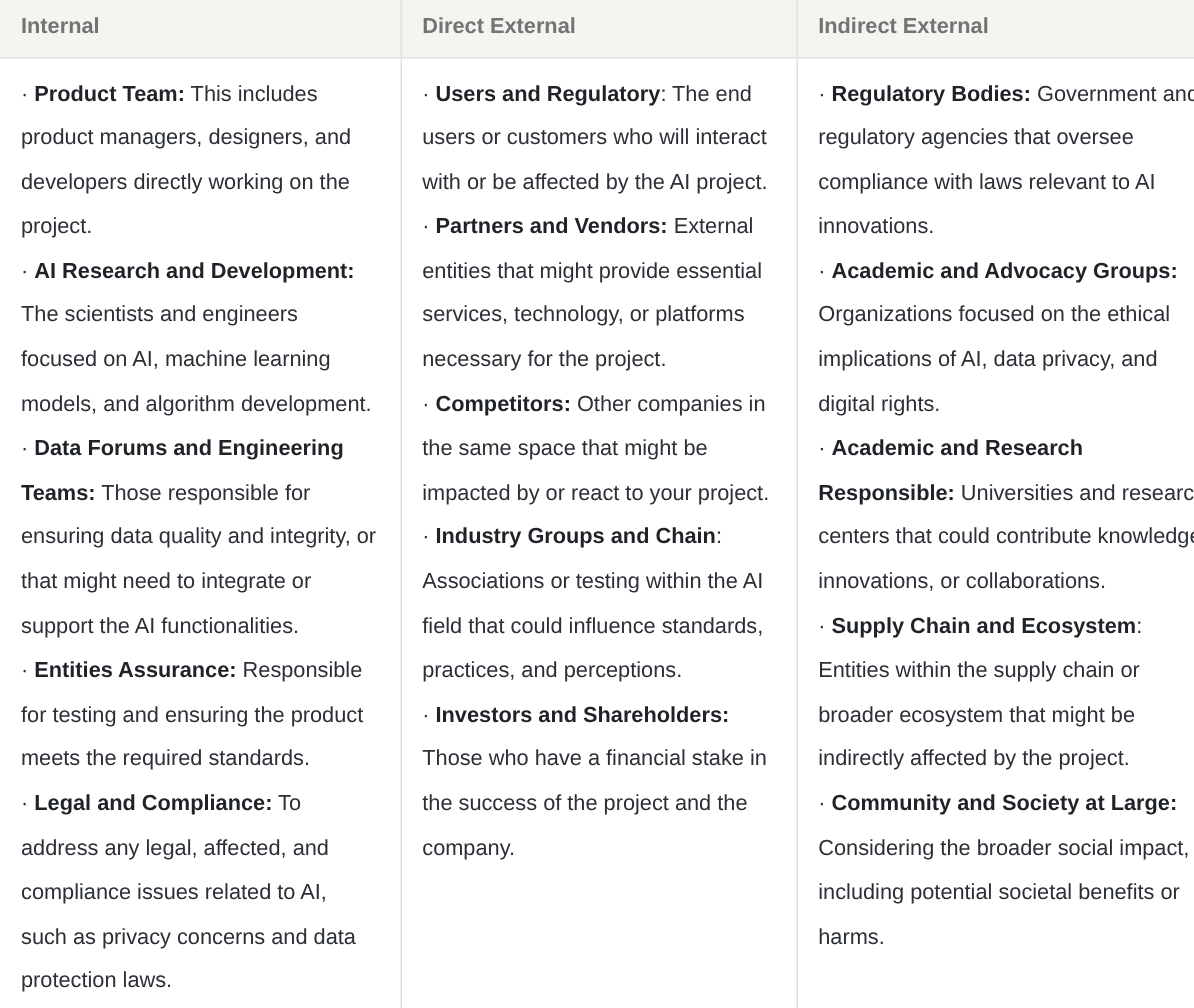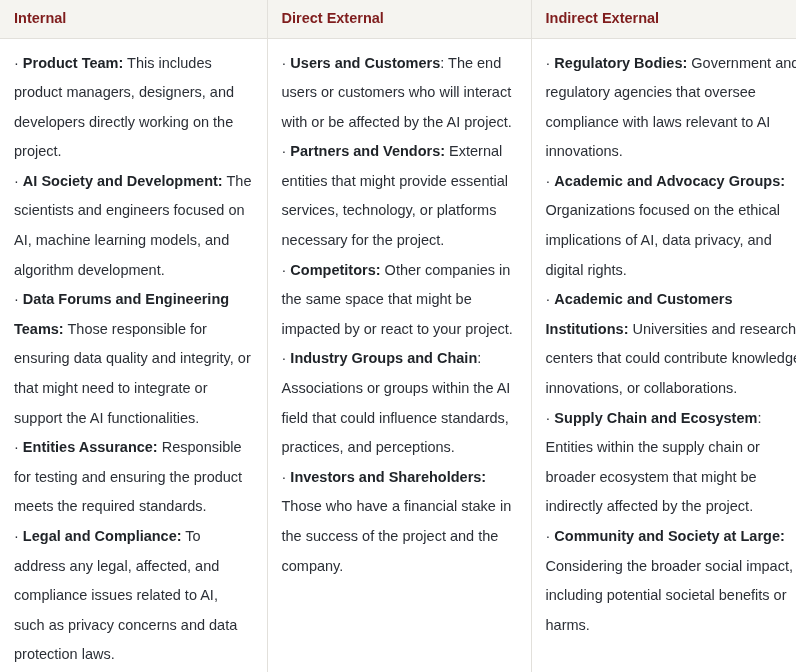--- a/index.html
+++ b/index.html
@@ -20,21 +20,21 @@
     border-collapse: collapse;
     table-layout: fixed;
   }
 
   .stakeholder-table thead th {
     background: #f5f4f0;
     text-align: left;
     vertical-align: middle;
     font-size: 14.5px;
     font-weight: 700;
-    color: #7f1d1d;
+    color: #737373;
     padding: 10px 14px 11px 14px;
     height: 38px;
     box-sizing: border-box;
     border-bottom: 1px solid #e2e0db;
     border-right: 1px solid #e2e0db;
   }
   .stakeholder-table thead th:last-child {
     border-right: none;
   }
 
@@ -87,40 +87,40 @@
       <th class="col-1">Internal</th>
       <th class="col-2">Direct External</th>
       <th class="col-3">Indirect External</th>
     </tr>
   </thead>
   <tbody>
     <tr>
       <td class="col-1">
         <ul class="bullet-list">
             <li><span class="bullet-mark">· </span><span class="term">Product Team:</span><span class="desc"> This includes product managers, designers, and developers directly working on the project.</span></li>
-            <li><span class="bullet-mark">· </span><span class="term">AI Society and Development:</span><span class="desc"> The scientists and engineers focused on AI, machine learning models, and algorithm development.</span></li>
+            <li><span class="bullet-mark">· </span><span class="term">AI Research and Development:</span><span class="desc"> The scientists and engineers focused on AI, machine learning models, and algorithm development.</span></li>
             <li><span class="bullet-mark">· </span><span class="term">Data Forums  and Engineering Teams:</span><span class="desc"> Those responsible for ensuring data quality and integrity, or that might need to integrate or support the AI functionalities.</span></li>
             <li><span class="bullet-mark">· </span><span class="term">Entities Assurance:</span><span class="desc"> Responsible for testing and ensuring the product meets the required standards.</span></li>
             <li><span class="bullet-mark">· </span><span class="term">Legal and Compliance:</span><span class="desc"> To address any legal, affected, and compliance issues related to AI, such as privacy concerns and data protection laws.</span></li>
             <li></li>
           </ul>
       </td>
       <td class="col-2">
         <ul class="bullet-list">
-            <li><span class="bullet-mark">· </span><span class="term">Users and Customers</span><span class="desc">: The end users or customers who will interact with or be affected by the AI project.</span></li>
+            <li><span class="bullet-mark">· </span><span class="term">Users and Regulatory</span><span class="desc">: The end users or customers who will interact with or be affected by the AI project.</span></li>
             <li><span class="bullet-mark">· </span><span class="term">Partners and Vendors:</span><span class="desc"> External entities that might provide essential services, technology, or platforms necessary for the project.</span></li>
             <li><span class="bullet-mark">· </span><span class="term">Competitors:</span><span class="desc"> Other companies in the same space that might be impacted by or react to your project.</span></li>
-            <li><span class="bullet-mark">· </span><span class="term">Industry Groups and Chain</span><span class="desc">: Associations or groups within the AI field that could influence standards, practices, and perceptions.</span></li>
+            <li><span class="bullet-mark">· </span><span class="term">Industry Groups and Chain</span><span class="desc">: Associations or testing within the AI field that could influence standards, practices, and perceptions.</span></li>
             <li><span class="bullet-mark">· </span><span class="term">Investors and Shareholders:</span><span class="desc"> Those who have a financial stake in the success of the project and the company.</span></li>
           </ul>
       </td>
       <td class="col-3">
         <ul class="bullet-list">
             <li><span class="bullet-mark">· </span><span class="term">Regulatory Bodies:</span><span class="desc"> Government and regulatory agencies that oversee compliance with laws relevant to AI innovations.</span></li>
             <li><span class="bullet-mark">· </span><span class="term">Academic and Advocacy Groups:</span><span class="desc"> Organizations focused on the ethical implications of AI, data privacy, and digital rights.</span></li>
-            <li><span class="bullet-mark">· </span><span class="term">Academic and Customers Institutions:</span><span class="desc"> Universities and research centers that could contribute knowledge, innovations, or collaborations.</span></li>
+            <li><span class="bullet-mark">· </span><span class="term">Academic and Research Responsible:</span><span class="desc"> Universities and research centers that could contribute knowledge, innovations, or collaborations.</span></li>
             <li><span class="bullet-mark">· </span><span class="term">Supply Chain and Ecosystem</span><span class="desc">: Entities within the supply chain or broader ecosystem that might be indirectly affected by the project.</span></li>
             <li><span class="bullet-mark">· </span><span class="term">Community and Society at Large:</span><span class="desc"> Considering the broader social impact, including potential societal benefits or harms.</span></li>
           </ul>
       </td>
     </tr>
   </tbody>
 </table>
 
 </body></html>

